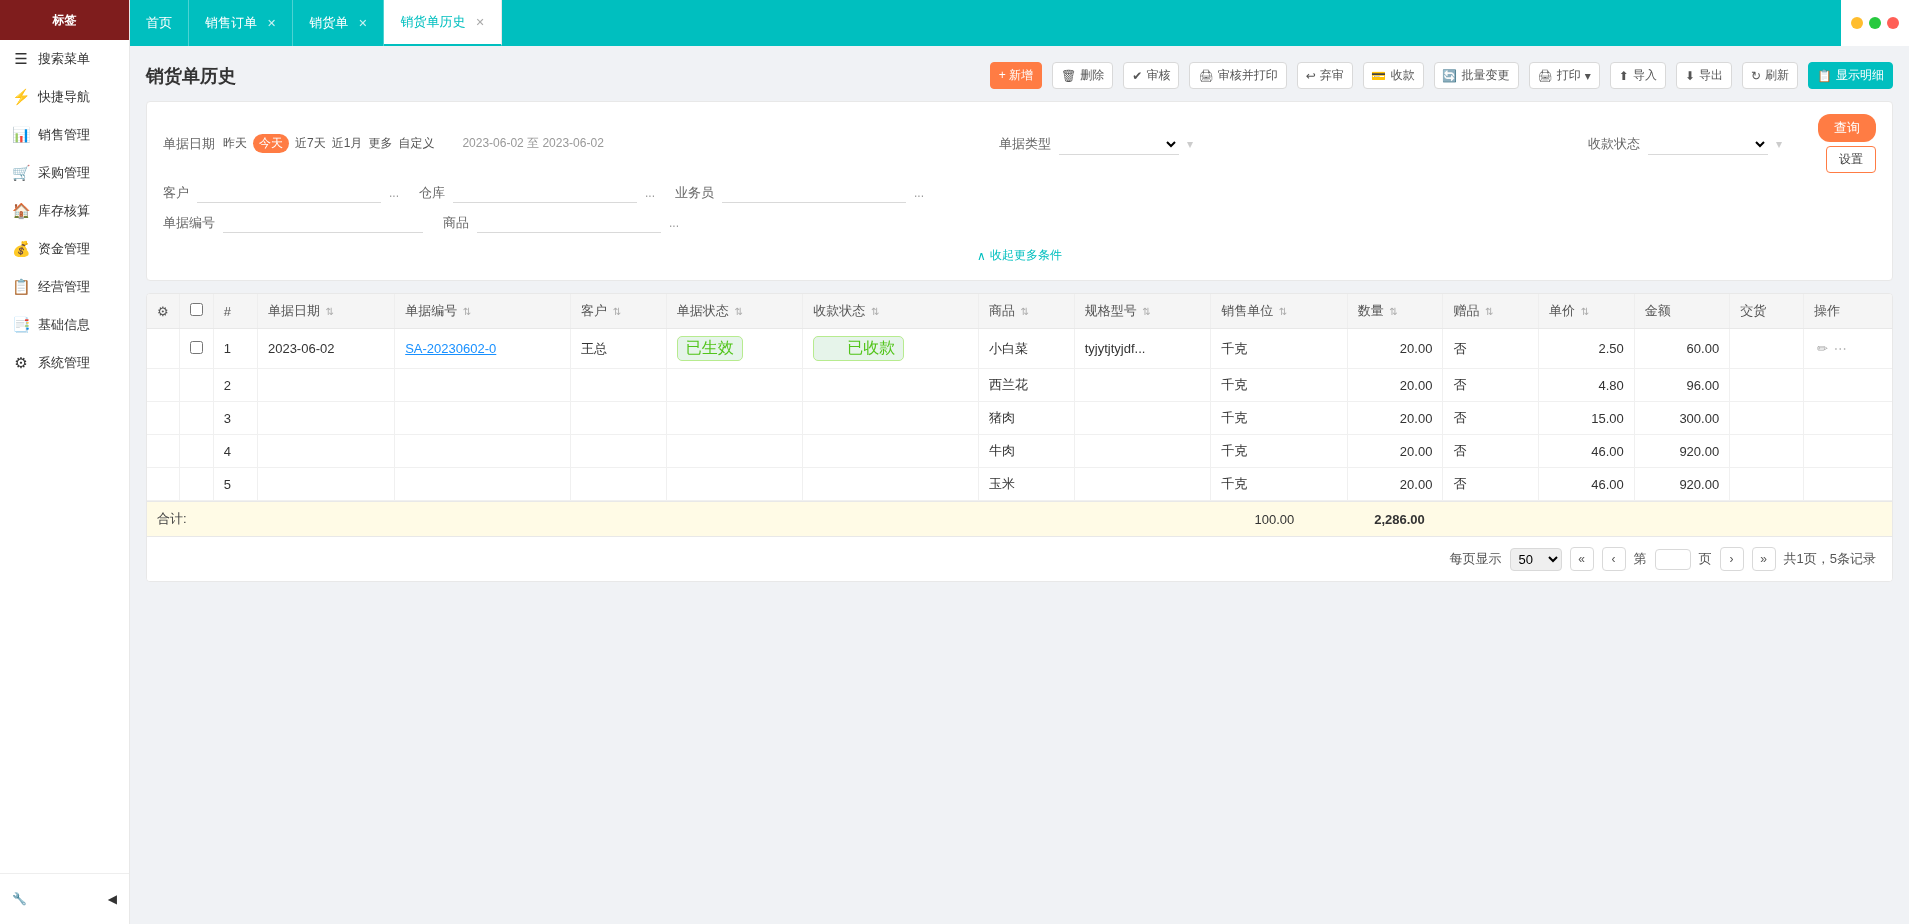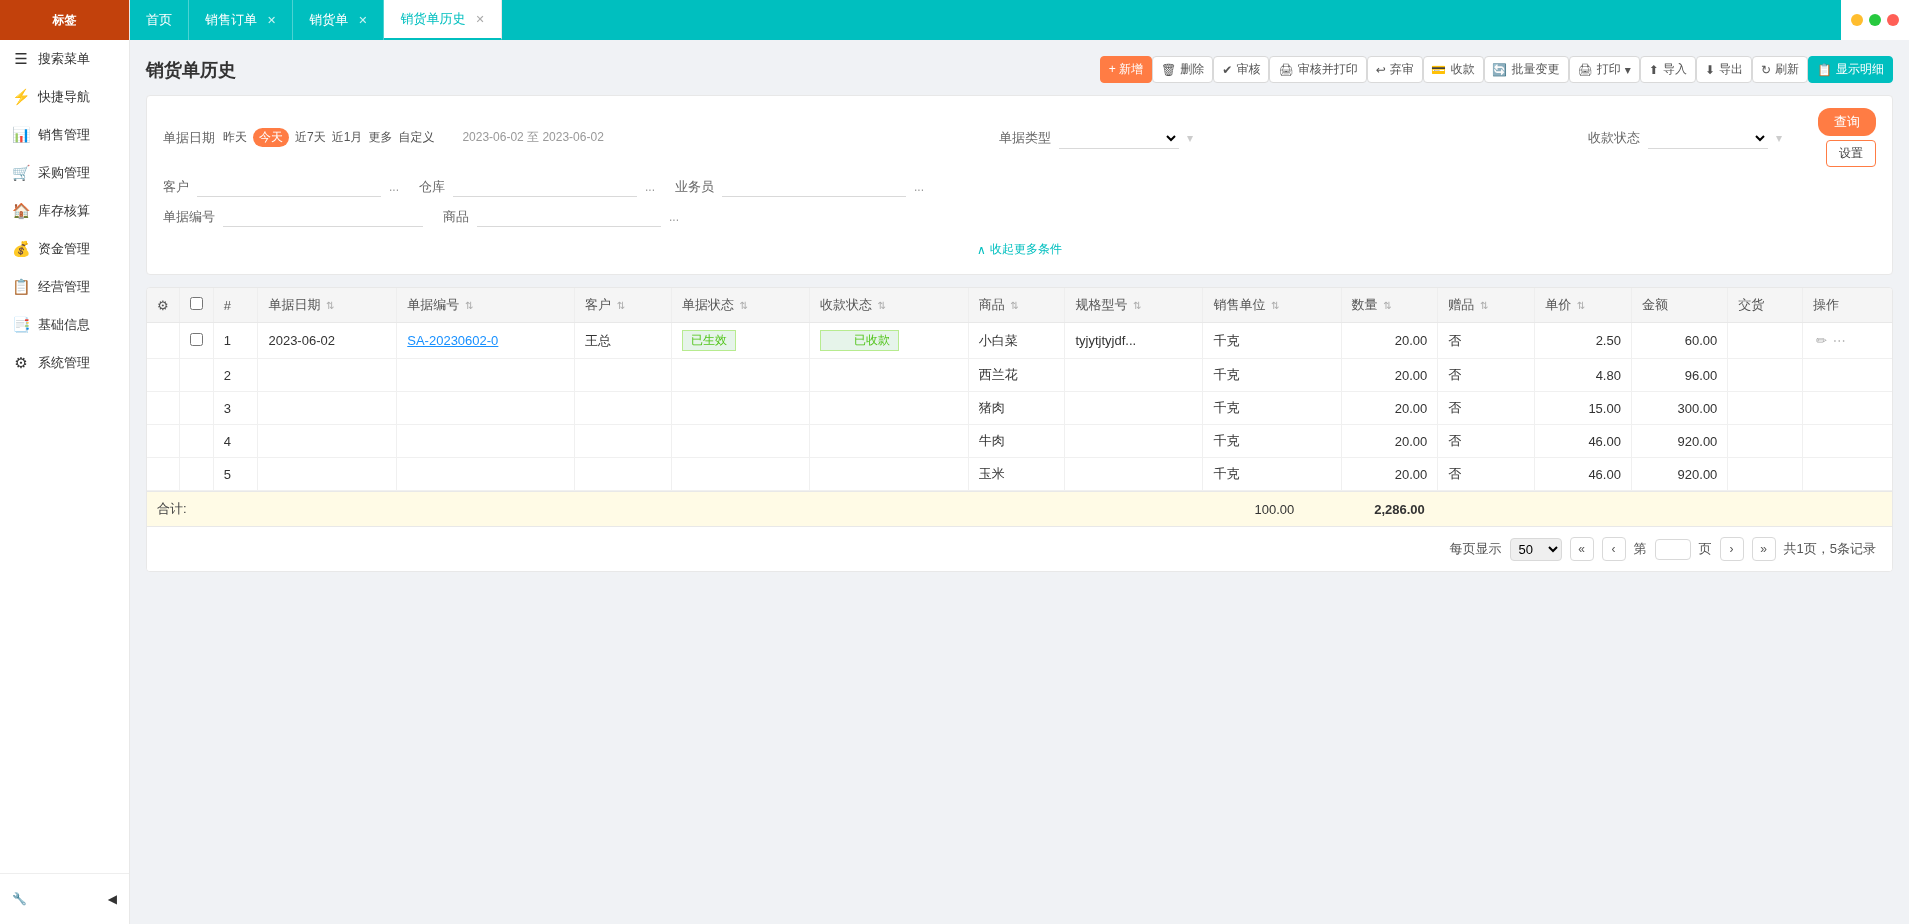--- a/index.html
+++ b/index.html
@@ -9,21 +9,21 @@
     .sidebar {
       width: 130px;
       background: #fff;
       border-right: 1px solid #e8e8e8;
       display: flex;
       flex-direction: column;
       flex-shrink: 0;
     }
     .sidebar-logo {
       height: 40px;
-      background: #c2410c;
+      background: #7f1d1d;
       display: flex;
       align-items: center;
       justify-content: center;
       color: #fff;
       font-size: 12px;
       font-weight: bold;
     }
     .sidebar-item {
       display: flex;
       align-items: center;
@@ -39,21 +39,21 @@
       border-top: 1px solid #eee;
       padding: 8px 0;
     }
     .sidebar-bottom .sidebar-item { font-size: 12px; }
 
     
     .main { flex: 1; display: flex; flex-direction: column; overflow: hidden; }
 
     
     .top-tabs {
-      height: 40px;
+      height: 46px;
       background: #fff;
       border-bottom: 1px solid #e0e0e0;
       display: flex;
       align-items: stretch;
     }
     .tab {
       padding: 0 16px;
       display: flex;
       align-items: center;
       gap: 6px;
@@ -81,20 +81,21 @@
     .page-header {
       display: flex;
       align-items: center;
       justify-content: space-between;
       margin-bottom: 12px;
     }
     .page-title { font-size: 18px; font-weight: bold; color: #333; }
     .toolbar {
       display: flex;
       align-items: center;
+      gap: 10px;
       flex-wrap: wrap;
     }
     .toolbar-btn {
       display: flex;
       align-items: center;
       gap: 4px;
       padding: 4px 8px;
       background: #fff;
       border: 1px solid #d9d9d9;
       border-radius: 4px;
@@ -222,22 +223,22 @@
     tbody tr { border-bottom: 1px solid #f0f0f0; }
     tbody td {
       padding: 7px 10px;
       color: #333;
       border-right: 1px solid #f0f0f0;
     }
     tbody td:last-child { border-right: none; }
     .status-badge {
       display: inline-block;
       padding: 1px 8px;
-      border-radius: 0;
-      font-size: 12px;
+      border-radius: 5px;
+      font-size: 16px;
     }
     .status-effective { background: #e6f4ea; color: #52c41a; border: 1px solid #b7eb8f; }
     .status-collected { background: #e6f4ea; color: #52c41a; border: 1px solid #b7eb8f; padding-left: 33px; }
     .link-text { color: #1890ff; cursor: pointer; text-decoration: underline; }
     .table-icon-btn { color: #aaa; cursor: pointer; font-size: 13px; padding: 0 3px; }
 
     
     .summary-row {
       background: #fffbe6;
       border-top: 1px solid #e8e8e8;

